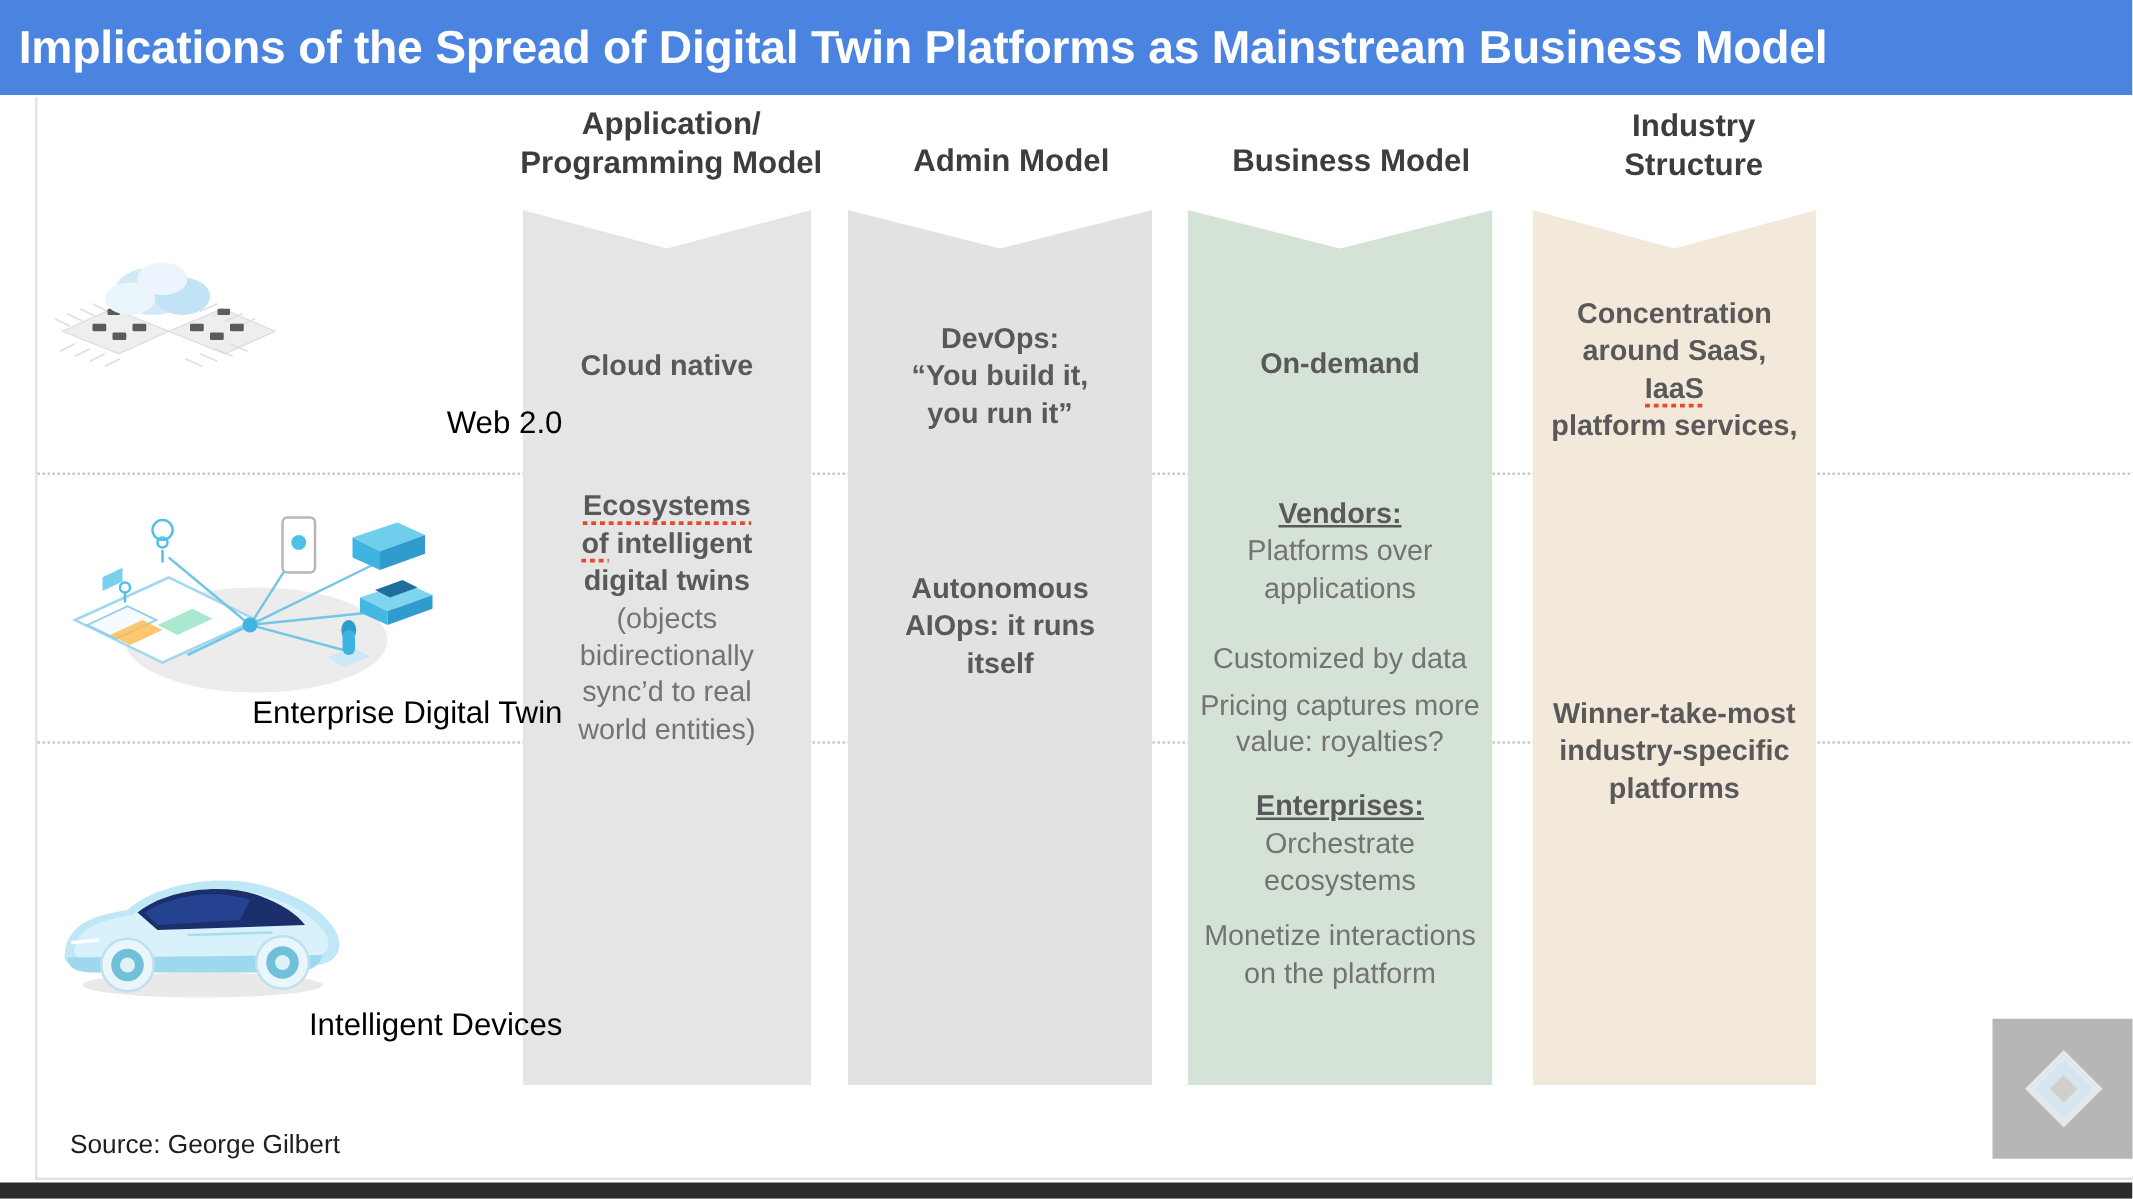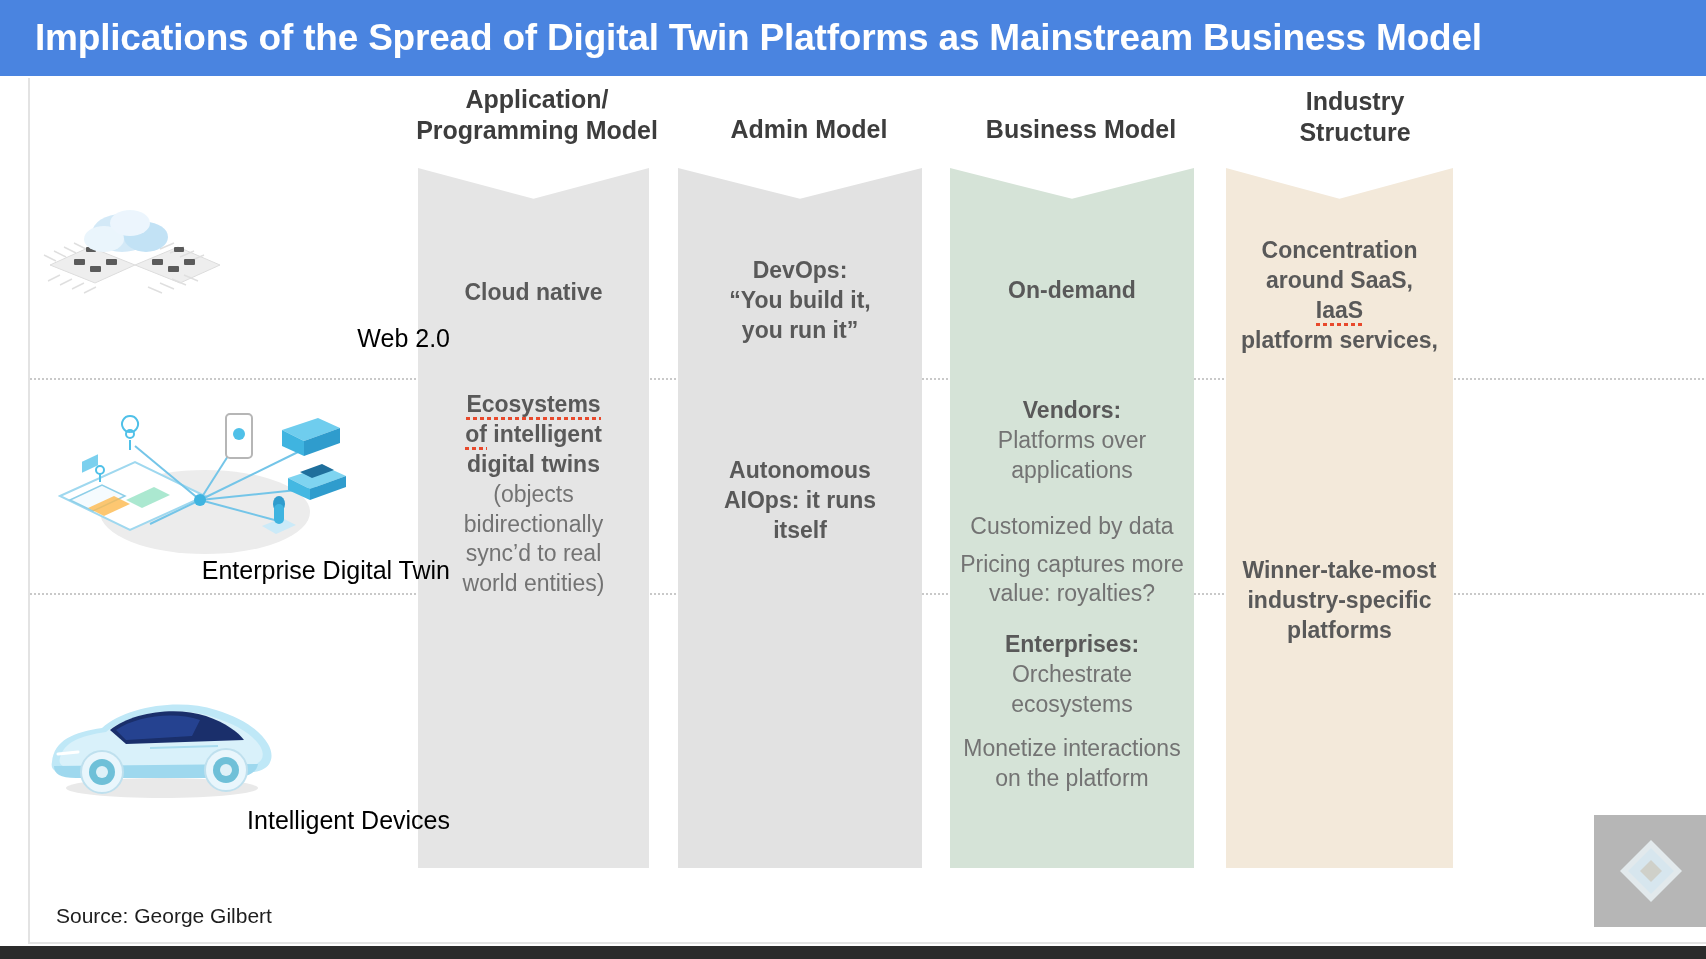--- a/index.html
+++ b/index.html
@@ -23,21 +23,21 @@
     width: 1706px; height: 76px;
     background: #4a84e0;
     display: flex;
     align-items: center;
   }
   .title-text {
     color: #ffffff;
     font-size: 37px;
     font-weight: bold;
     letter-spacing: -0.2px;
-    padding-left: 35px;
+    padding-left: 15px;
     white-space: nowrap;
   }
 
   
   .canvas {
     position: absolute;
     left: 12px; top: 78px;
     width: 1682px; height: 866px;
     background: #ffffff;
     border-left: 2px solid #e3e3e3;
@@ -67,21 +67,21 @@
   .band-text {
     position: absolute;
     left: 0; right: 0;
     text-align: center;
     color: #5e5e5e;
     line-height: 1.30;
     padding: 0 6px;
   }
   .b-bold   { font-weight: bold; font-size: 23px; color: #595959; }
   .b-reg    { font-weight: normal; font-size: 23px; color: #737373; }
-  .b-uline  { font-weight: bold; font-size: 23px; color: #595959; }
+  .b-uline  { text-decoration: underline; font-weight: bold; font-size: 23px; color: #595959; }
 
   
   .squiggle {
     background-image: repeating-linear-gradient(90deg,
         #e8492c 0px, #e8492c 4px, transparent 4px, transparent 7px);
     background-repeat: repeat-x;
     background-position: 0 100%;
     background-size: 7px 3px;
     padding-bottom: 3px;
   }

